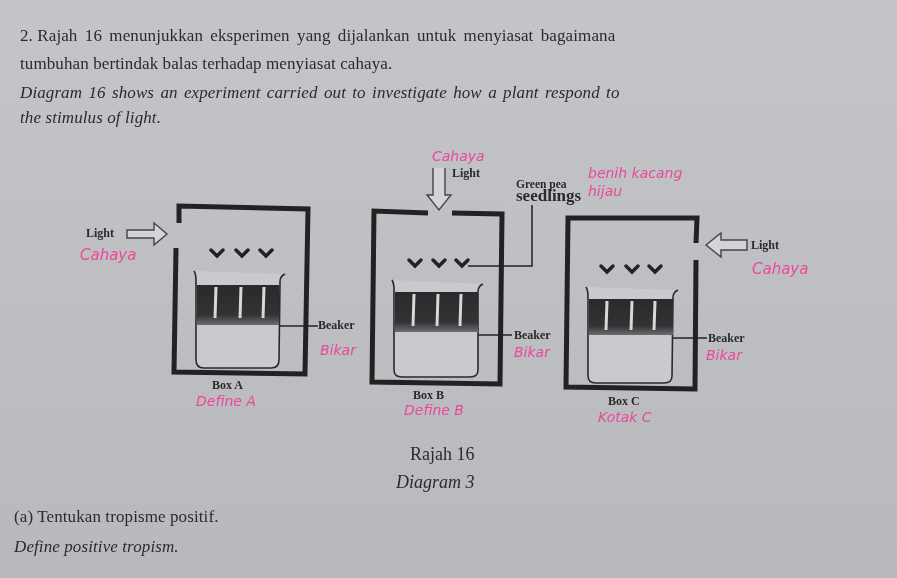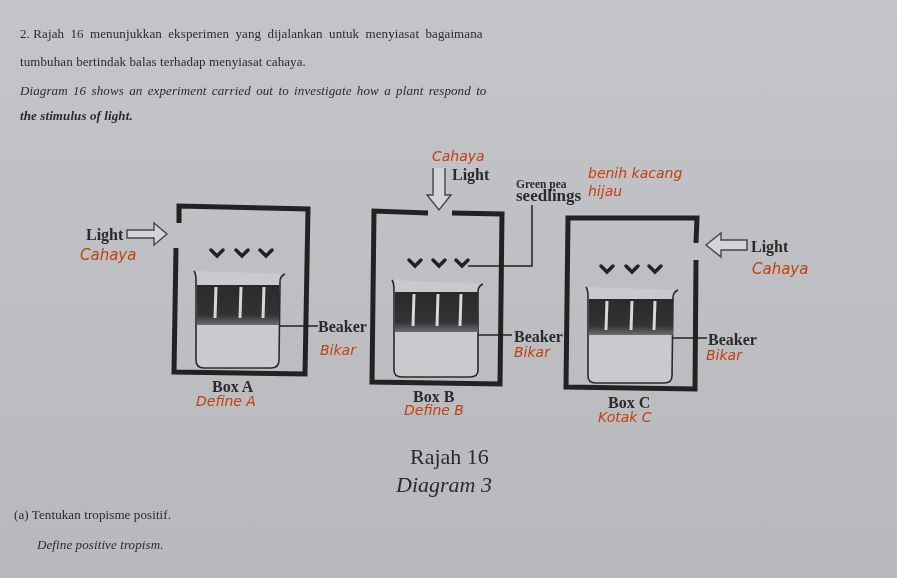--- a/index.html
+++ b/index.html
@@ -4,37 +4,37 @@
 <style>
   html, body { margin:0; padding:0; }
   body {
     width:897px; height:578px; overflow:hidden;
     background: linear-gradient(180deg,#c4c5c9 0%,#bebfc3 50%,#b8b9bd 100%);
     position:relative;
     font-family:"Liberation Serif", serif;
     color:#2b2b2e;
   }
   .abs { position:absolute; white-space:nowrap; }
-  .q-line { font-size:13px; letter-spacing:0.1px; }
+  .q-line { font-size:17px; letter-spacing:0.1px; }
   .it { font-style:italic; }
-  .lbl-serif { font-family:"Liberation Serif", serif; font-size:16px; color:#2a2a2a; font-weight:bold; }
-  .lbl-sans { font-family:"DejaVu Sans", sans-serif; font-style:italic; font-size:14px; color:#c2410c; }
-  .cap { font-size:22px; }
+  .lbl-serif { font-family:"Liberation Serif", serif; font-size:12px; color:#2a2a2a; font-weight:bold; }
+  .lbl-sans { font-family:"DejaVu Sans", sans-serif; font-style:italic; font-size:14px; color:#ec4899; }
+  .cap { font-size:18px; }
   svg { position:absolute; left:0; top:0; }
 </style>
 </head>
 <body>
 
 <div class="abs q-line" style="left:20px;top:26px;">
   <span>2.</span>
   <span style="word-spacing:3px;">Rajah 16 menunjukkan eksperimen yang dijalankan untuk menyiasat bagaimana</span>
 </div>
 <div class="abs q-line" style="left:20px;top:54px;">tumbuhan bertindak balas terhadap menyiasat cahaya.</div>
 <div class="abs q-line it" style="left:20px;top:83px;word-spacing:2px;">Diagram 16 shows an experiment carried out to investigate how a plant respond to</div>
-<div class="abs q-line it" style="left:20px;top:108px;font-weight:bold;">the stimulus of light.</div>
+<div class="abs q-line it" style="left:20px;top:108px;">the stimulus of light.</div>
 
 <svg width="897" height="578" viewBox="0 0 897 578">
   <defs>
     <linearGradient id="soil" x1="0" y1="0" x2="0" y2="1">
       <stop offset="0" stop-color="#2a2a2c"></stop>
       <stop offset="0.75" stop-color="#333336"></stop>
       <stop offset="1" stop-color="#6c6d70"></stop>
     </linearGradient>
   </defs>
 
@@ -123,13 +123,13 @@
 <div class="abs lbl-sans" style="left:752px;top:260px;font-size:15px;">Cahaya</div>
 <div class="abs lbl-serif" style="left:708px;top:331px;">Beaker</div>
 <div class="abs lbl-sans" style="left:706px;top:347px;">Bikar</div>
 <div class="abs lbl-serif" style="left:608px;top:394px;">Box C</div>
 <div class="abs lbl-sans" style="left:598px;top:409px;">Kotak C</div>
 
 <div class="abs cap" style="left:410px;top:444px;">Rajah 16</div>
 <div class="abs cap it" style="left:396px;top:472px;">Diagram 3</div>
 
 <div class="abs q-line" style="left:14px;top:507px;">(a) Tentukan tropisme positif.</div>
-<div class="abs q-line it" style="left:14px;top:537px;margin-left:23px;">Define positive tropism.</div>
+<div class="abs q-line it" style="left:14px;top:537px;">Define positive tropism.</div>
 
 </body></html>

